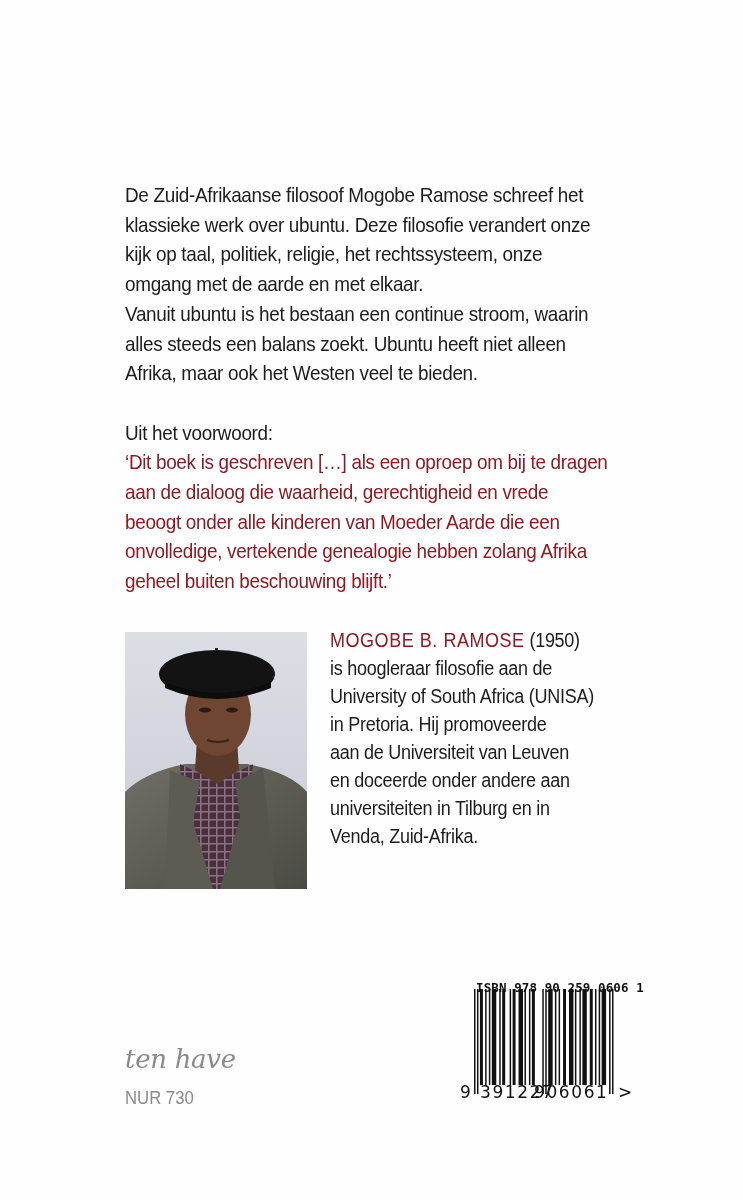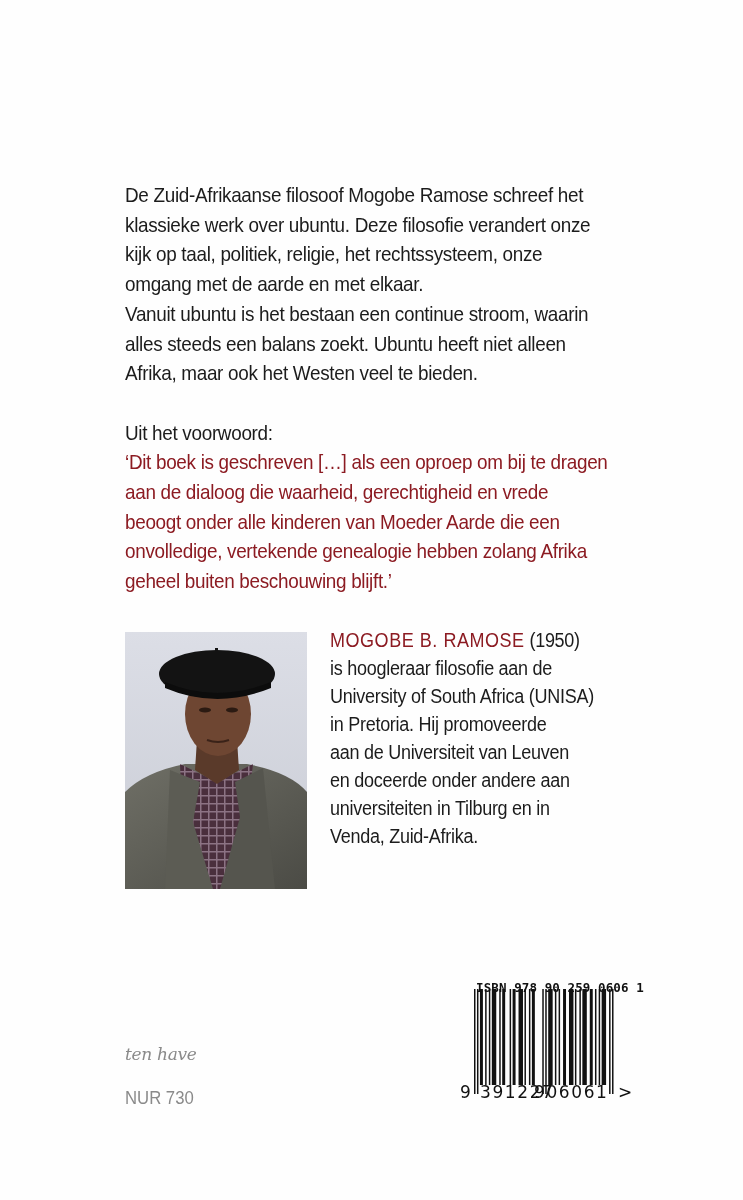--- a/index.html
+++ b/index.html
@@ -70,21 +70,21 @@
       height: 110px;
     }
     .logo svg { width: 100%; height: 100%; display: block; }
 
     .publisher {
       position: absolute;
       left: 125px;
       top: 1044px;
       font-family: "DejaVu Serif", "Liberation Serif", serif;
       font-style: italic;
-      font-size: 17px;
+      font-size: 26px;
       color: #8a8a8a;
       letter-spacing: -0.3px;
     }
     .nur {
       position: absolute;
       left: 125px;
       top: 1087px;
       font-size: 19px;
       color: #8a8a8a;
       transform: scaleX(0.88);

